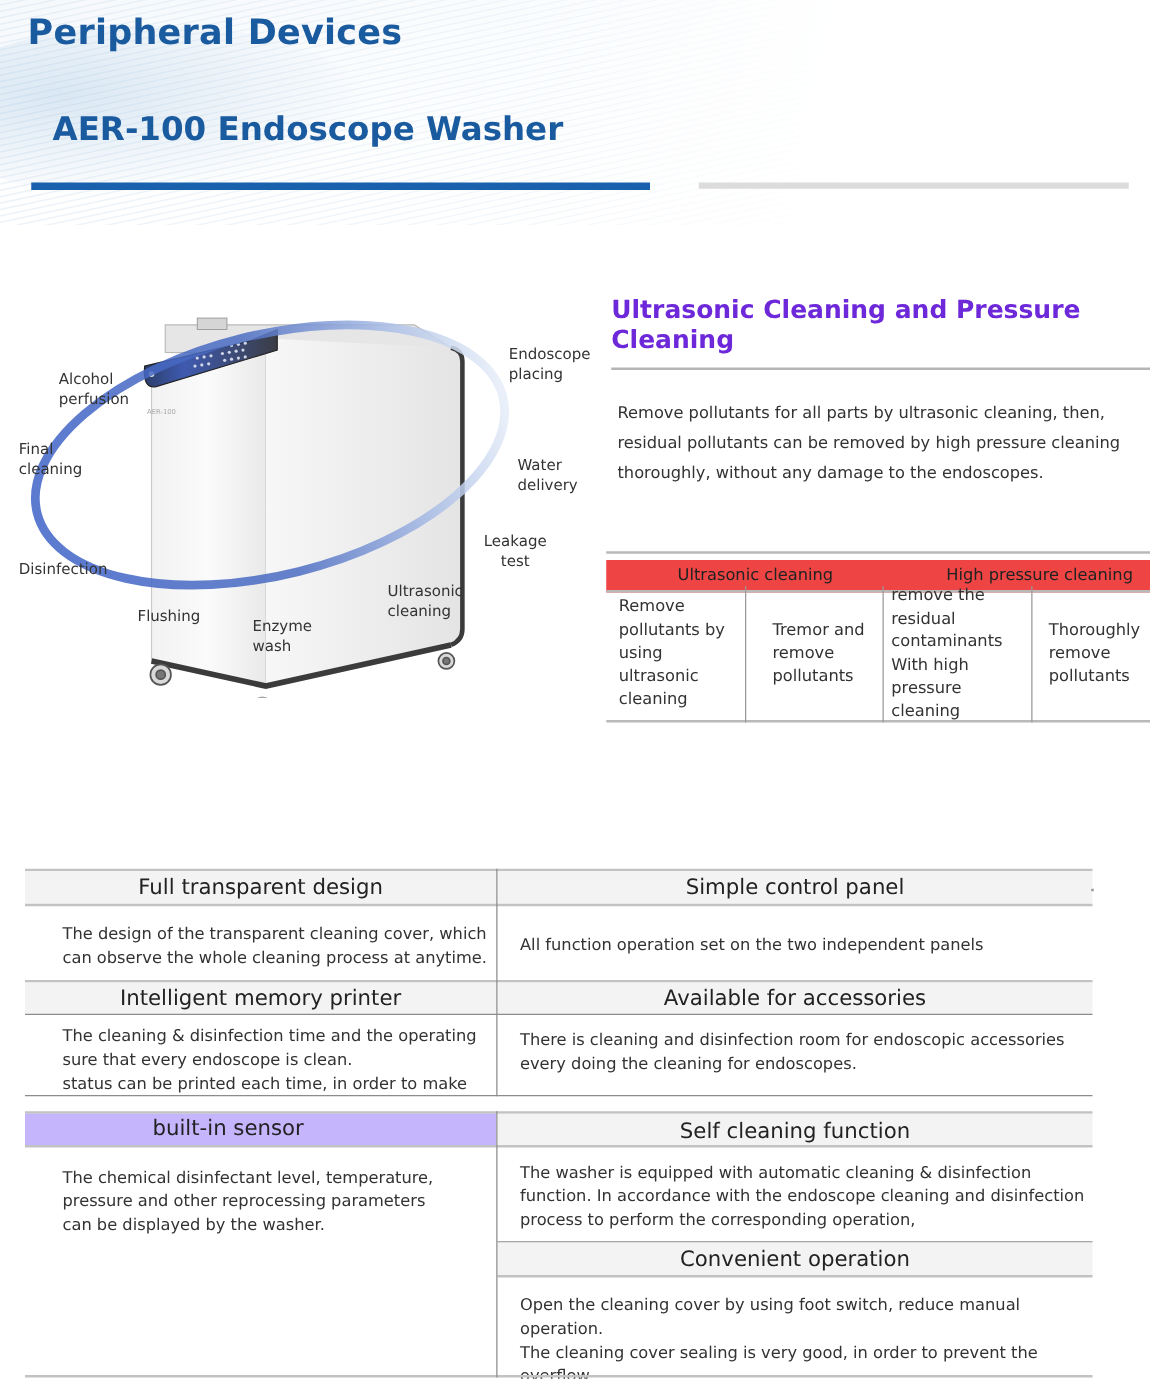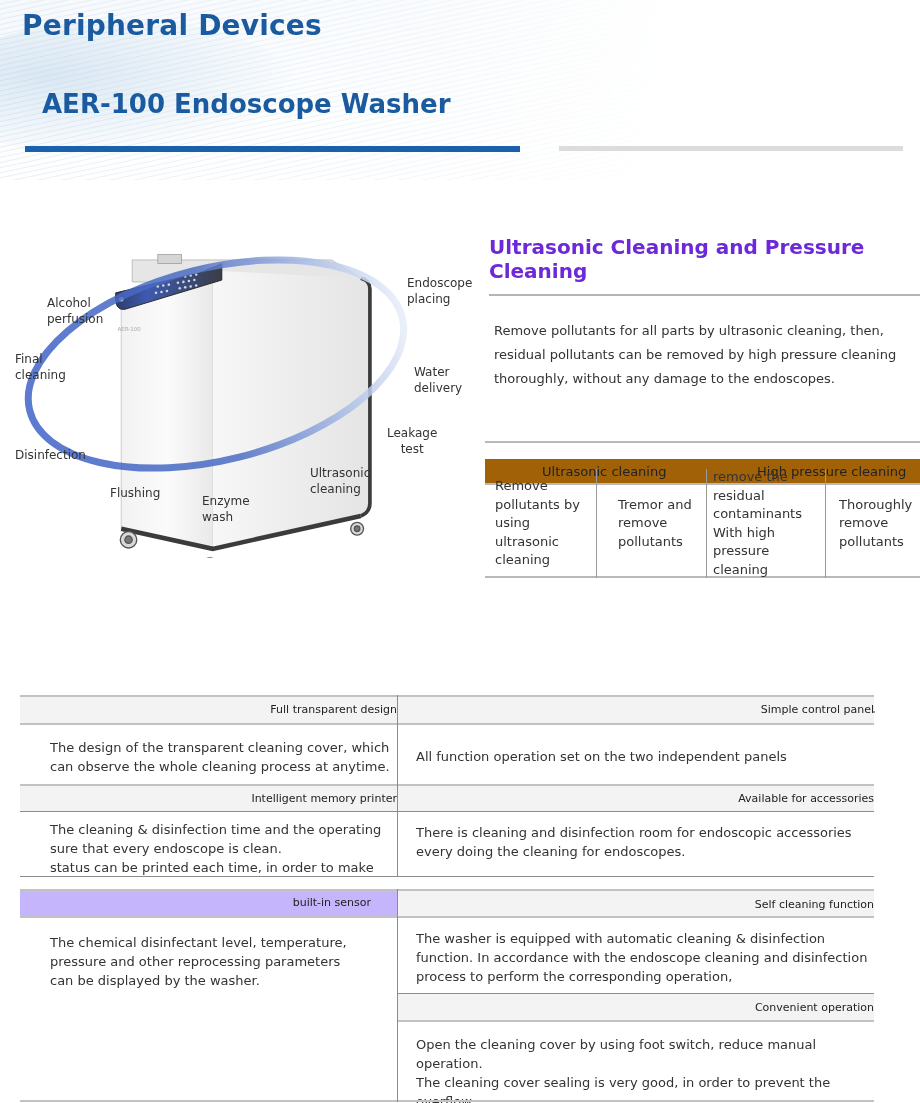--- a/index.html
+++ b/index.html
@@ -50,34 +50,34 @@
   .us-desc {
     position: absolute; left: 494px; top: 319px; width: 426px;
     font-size: 13px; line-height: 24px; color: #333333;
   }
 
   .us-table {
     position: absolute; left: 485px; top: 441px; width: 435px; height: 137px;
     border-top: 2px solid #b9b9b9; border-bottom: 2px solid #b9b9b9;
   }
   .us-head {
-    position: absolute; left: 0; top: 16px; width: 435px; height: 26px;
-    background: #a16207; border-bottom: 2px solid #b9b9b9;
+    position: absolute; left: 0; top: 5px; width: 435px; height: 26px;
+    background: #ef4444; border-bottom: 2px solid #b9b9b9;
   }
   .us-head span { position: absolute; top: 5px; font-size: 13px; color: #222; }
   .us-cell {
     position: absolute; top: 26px; height: 109px;
     font-size: 13px; line-height: 18.5px; color: #333;
     display: flex; align-items: center;
   }
   .us-vline { position: absolute; top: 26px; width: 1px; height: 109px; background: #9a9a9a; }
   .hline { position: absolute; left: 20px; width: 854px; height: 2px; background: #c2c2c2; }
   .head-cell {
     position: absolute; height: 26px; background: #f3f3f3;
-    font-size: 11px; color: #222; text-align: right; line-height: 26px;
+    font-size: 17px; color: #222; text-align: center; line-height: 26px;
   }
   .body-cell {
     position: absolute; font-size: 13px; line-height: 19px; color: #333;
   }
   .vline-main { position: absolute; left: 397px; width: 1px; background: #8c8c8c; }
   .tiny-dot { position: absolute; left: 873px; top: 711px; width: 2px; height: 2px; background: #999; }
 </style>
 </head>
 <body>
 

